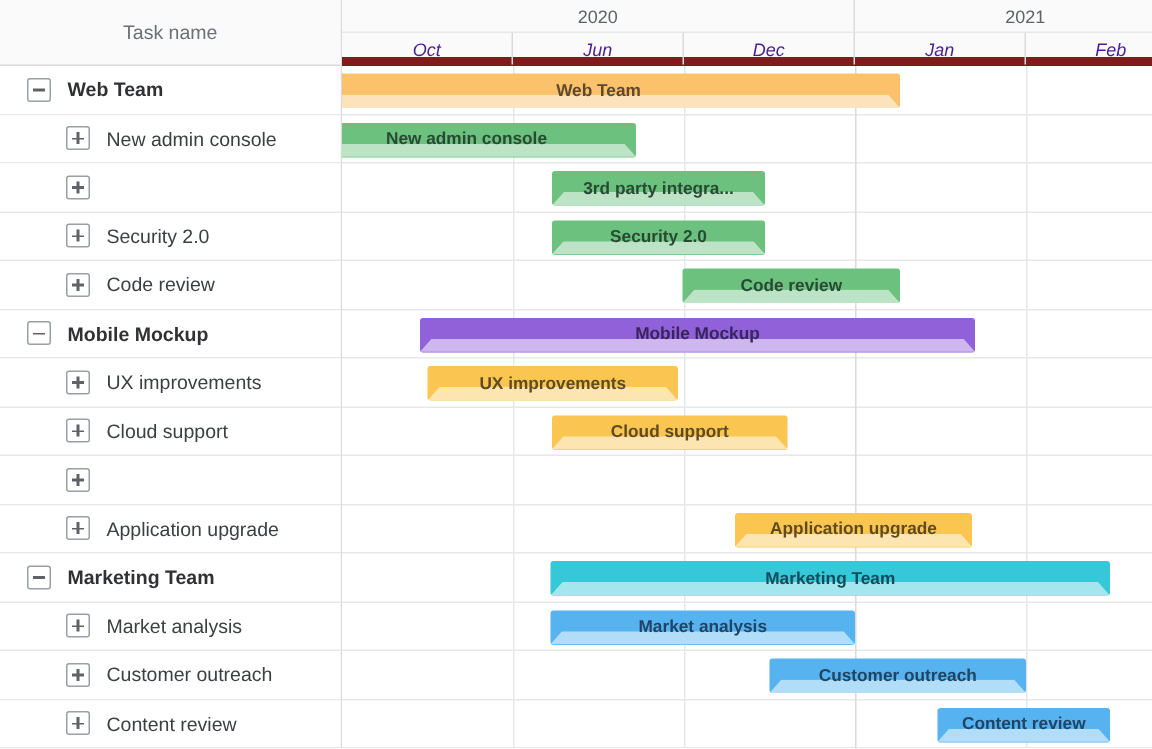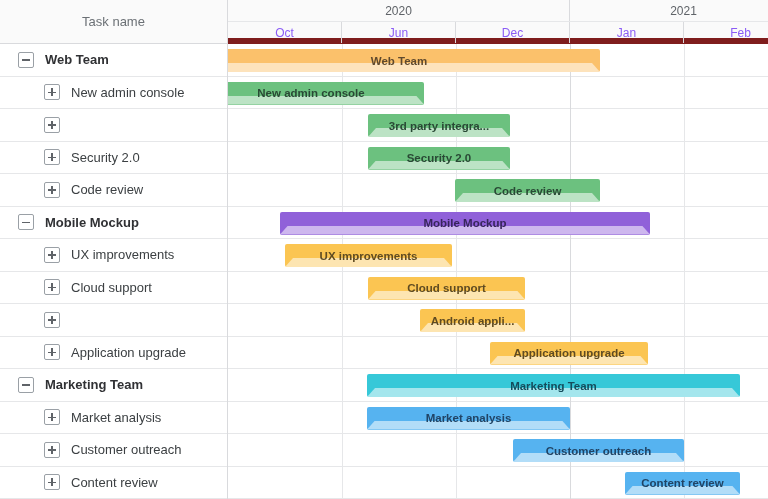--- a/index.html
+++ b/index.html
@@ -71,21 +71,21 @@
   #tl-header { height: 44px; background: #fafafa; position: relative;
                border-bottom: 6px solid #7f1d1d; }
   #year-row { height: 22px; position: relative; border-bottom: 1px solid #e6e7e9; }
   #month-row { height: 21px; position: relative; }
   .year-cell, .month-cell {
     position: absolute; top: 0; height: 100%;
     display: flex; align-items: center; justify-content: center;
     font-size: 12px; color: #5f6368;
     border-right: 1px solid #d9dadd;
   }
-  .month-cell { font-size: 12px; color: #8b5cf6; }
+  .month-cell { font-size: 12px; color: #4c1d95; font-style: italic; }
 
   
   #grid { position: absolute; left: 0; top: 44px; width: 540px; height: 455px; }
   .vline { position: absolute; top: 0; bottom: 0; width: 1px; background: #e6e7e9; }
   .vline.strong { background: #d9dadd; }
 
   
   #rows { position: absolute; left: 0; top: 44px; width: 540px; height: 455px; }
   .grid-row { height: 32.5px; border-bottom: 1px solid #e6e7e9; }
 
@@ -241,24 +241,20 @@
           <div class="bar-label" style="color: rgb(55, 37, 91);">Mobile Mockup</div>
         </div>
         <div class="bar" style="left: 57px; width: 167px; top: 200px; background: rgb(251, 197, 82);">
           <div class="bar-prog"></div>
           <div class="bar-label" style="color: rgb(95, 75, 34);">UX improvements</div>
         </div>
         <div class="bar" style="left: 140px; width: 157px; top: 232.5px; background: rgb(251, 197, 82);">
           <div class="bar-prog"></div>
           <div class="bar-label" style="color: rgb(95, 75, 34);">Cloud support</div>
         </div>
-        <div class="bar" style="left: 192px; width: 105px; top: 265px; background: rgb(251, 197, 82);">
-          <div class="bar-prog"></div>
-          <div class="bar-label" style="color: rgb(95, 75, 34);">Android appli...</div>
-        </div>
         <div class="bar" style="left: 262px; width: 158px; top: 297.5px; background: rgb(251, 197, 82);">
           <div class="bar-prog"></div>
           <div class="bar-label" style="color: rgb(95, 75, 34);">Application upgrade</div>
         </div>
         <div class="bar" style="left: 139px; width: 373px; top: 330px; background: rgb(54, 200, 216);">
           <div class="bar-prog"></div>
           <div class="bar-label" style="color: rgb(21, 76, 91);">Marketing Team</div>
         </div>
         <div class="bar" style="left: 139px; width: 203px; top: 362.5px; background: rgb(86, 179, 240);">
           <div class="bar-prog"></div>

